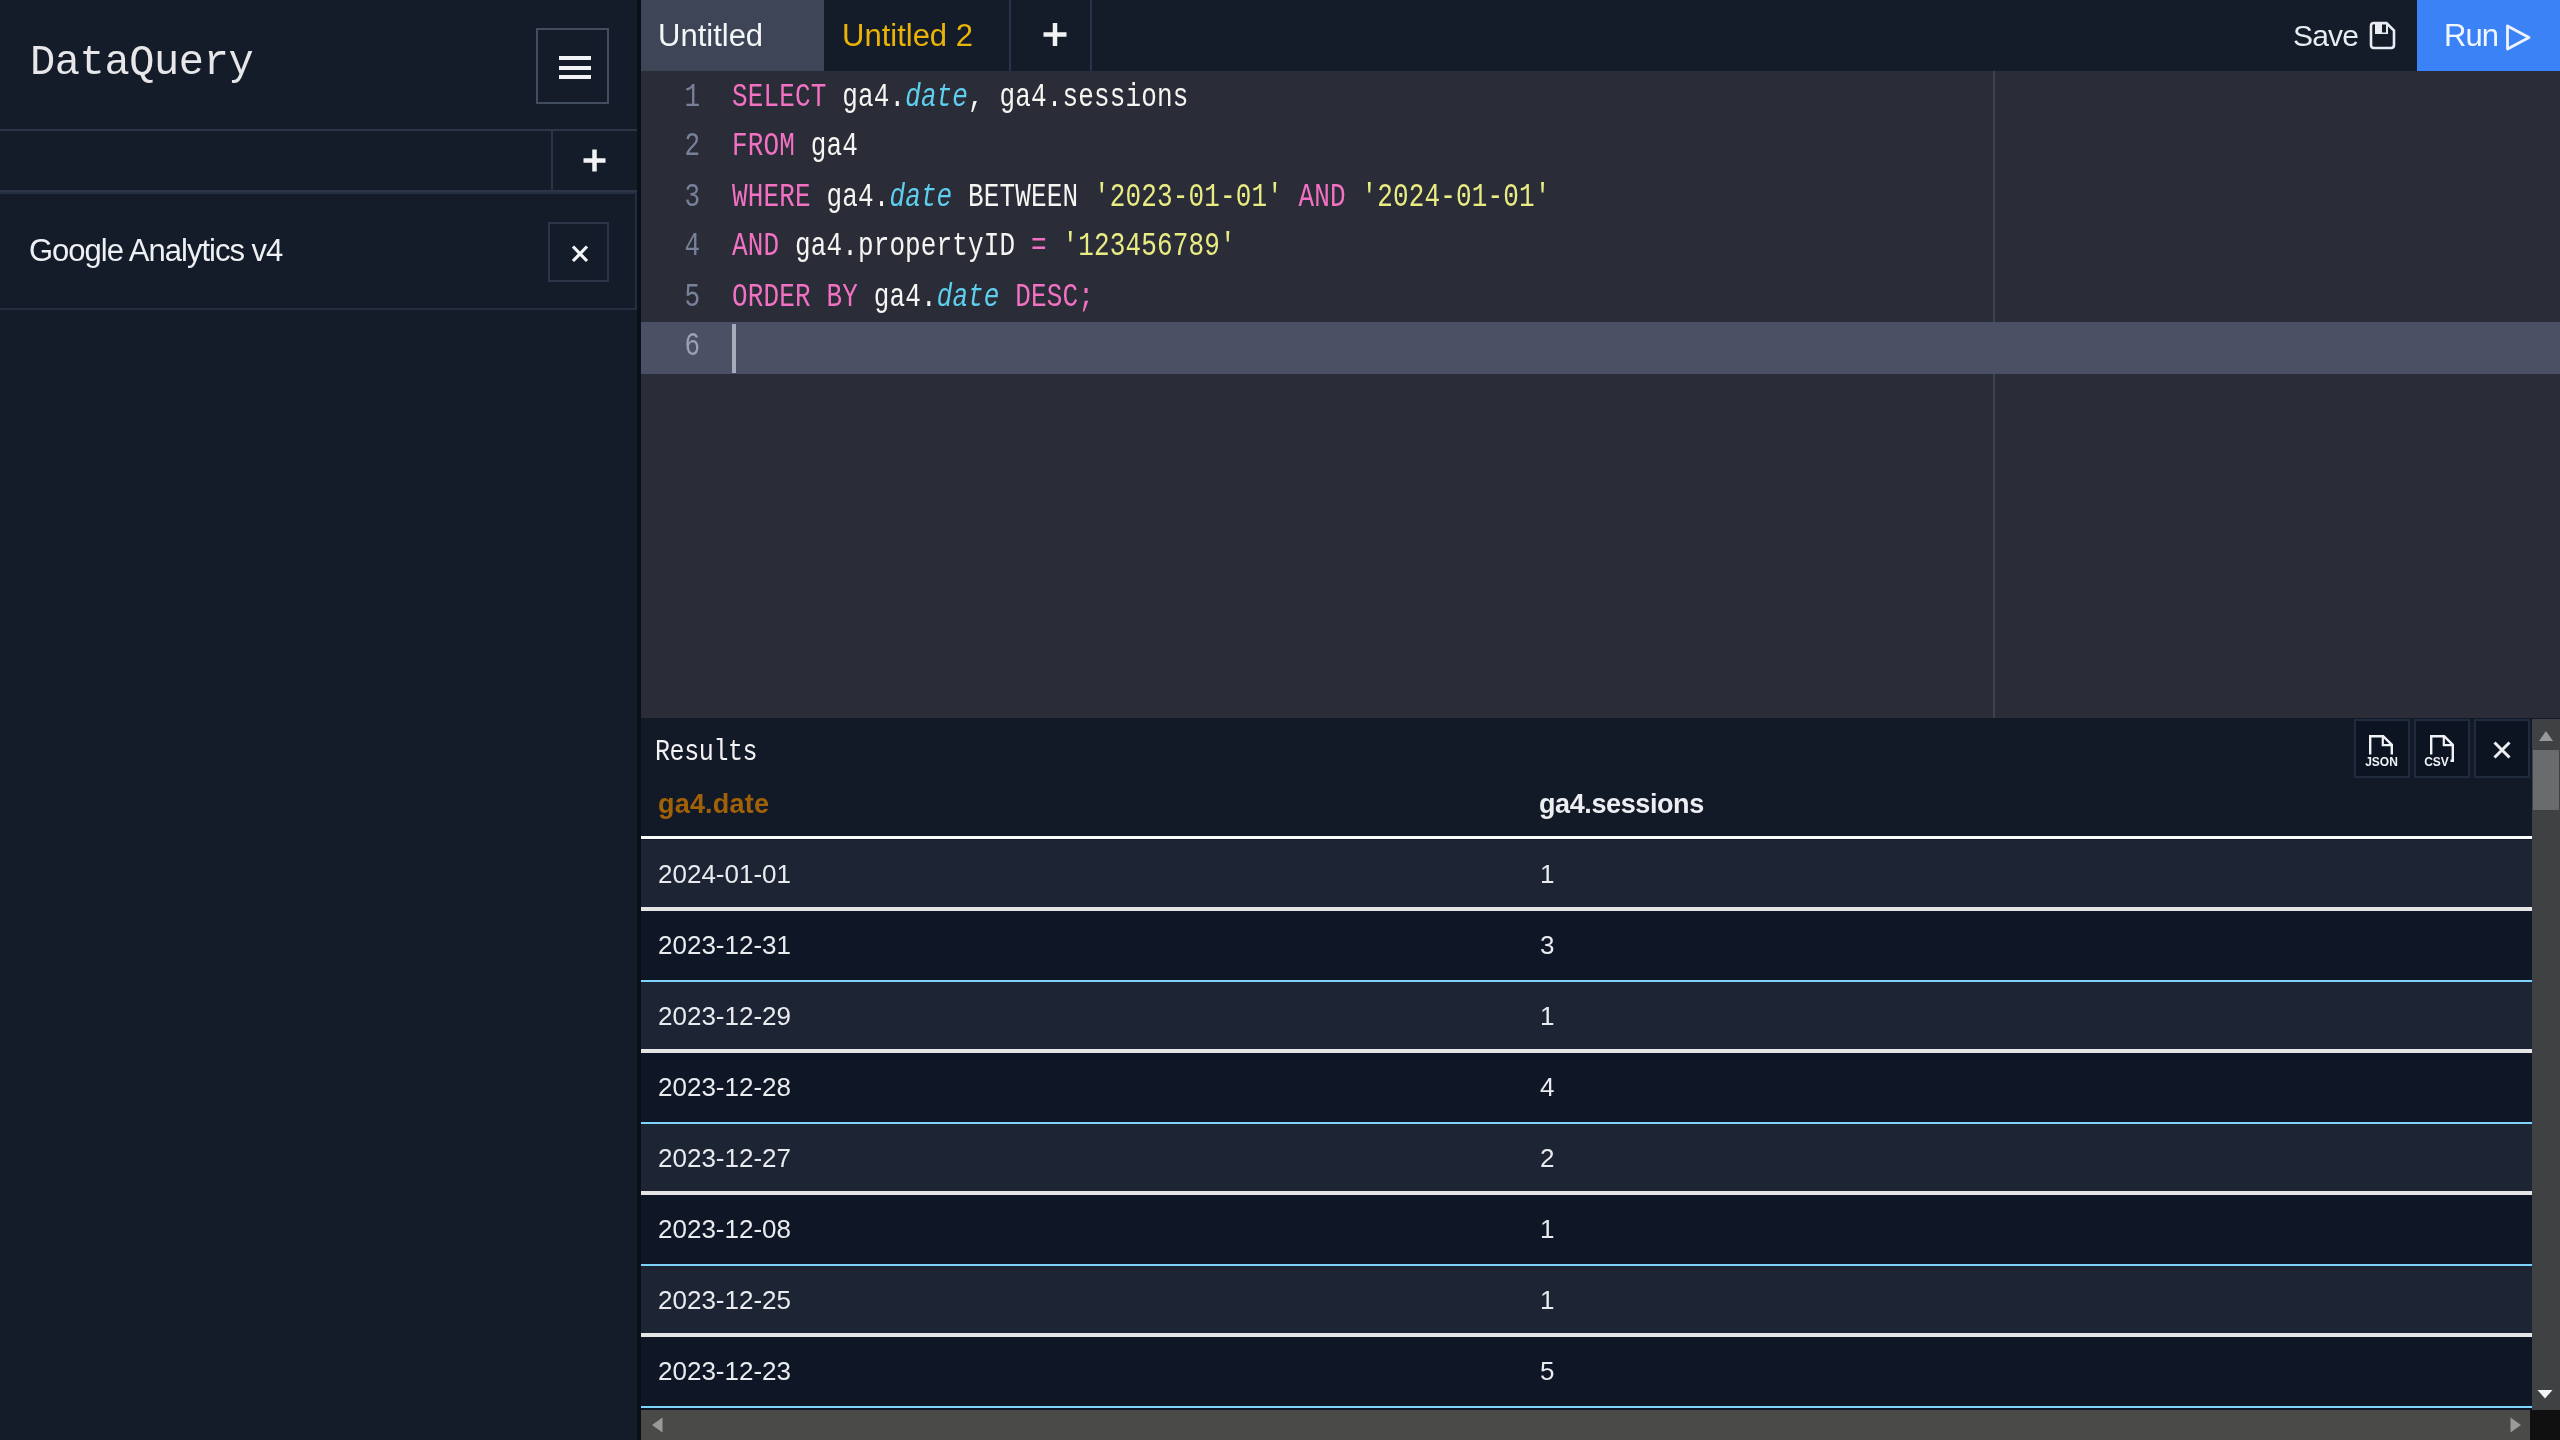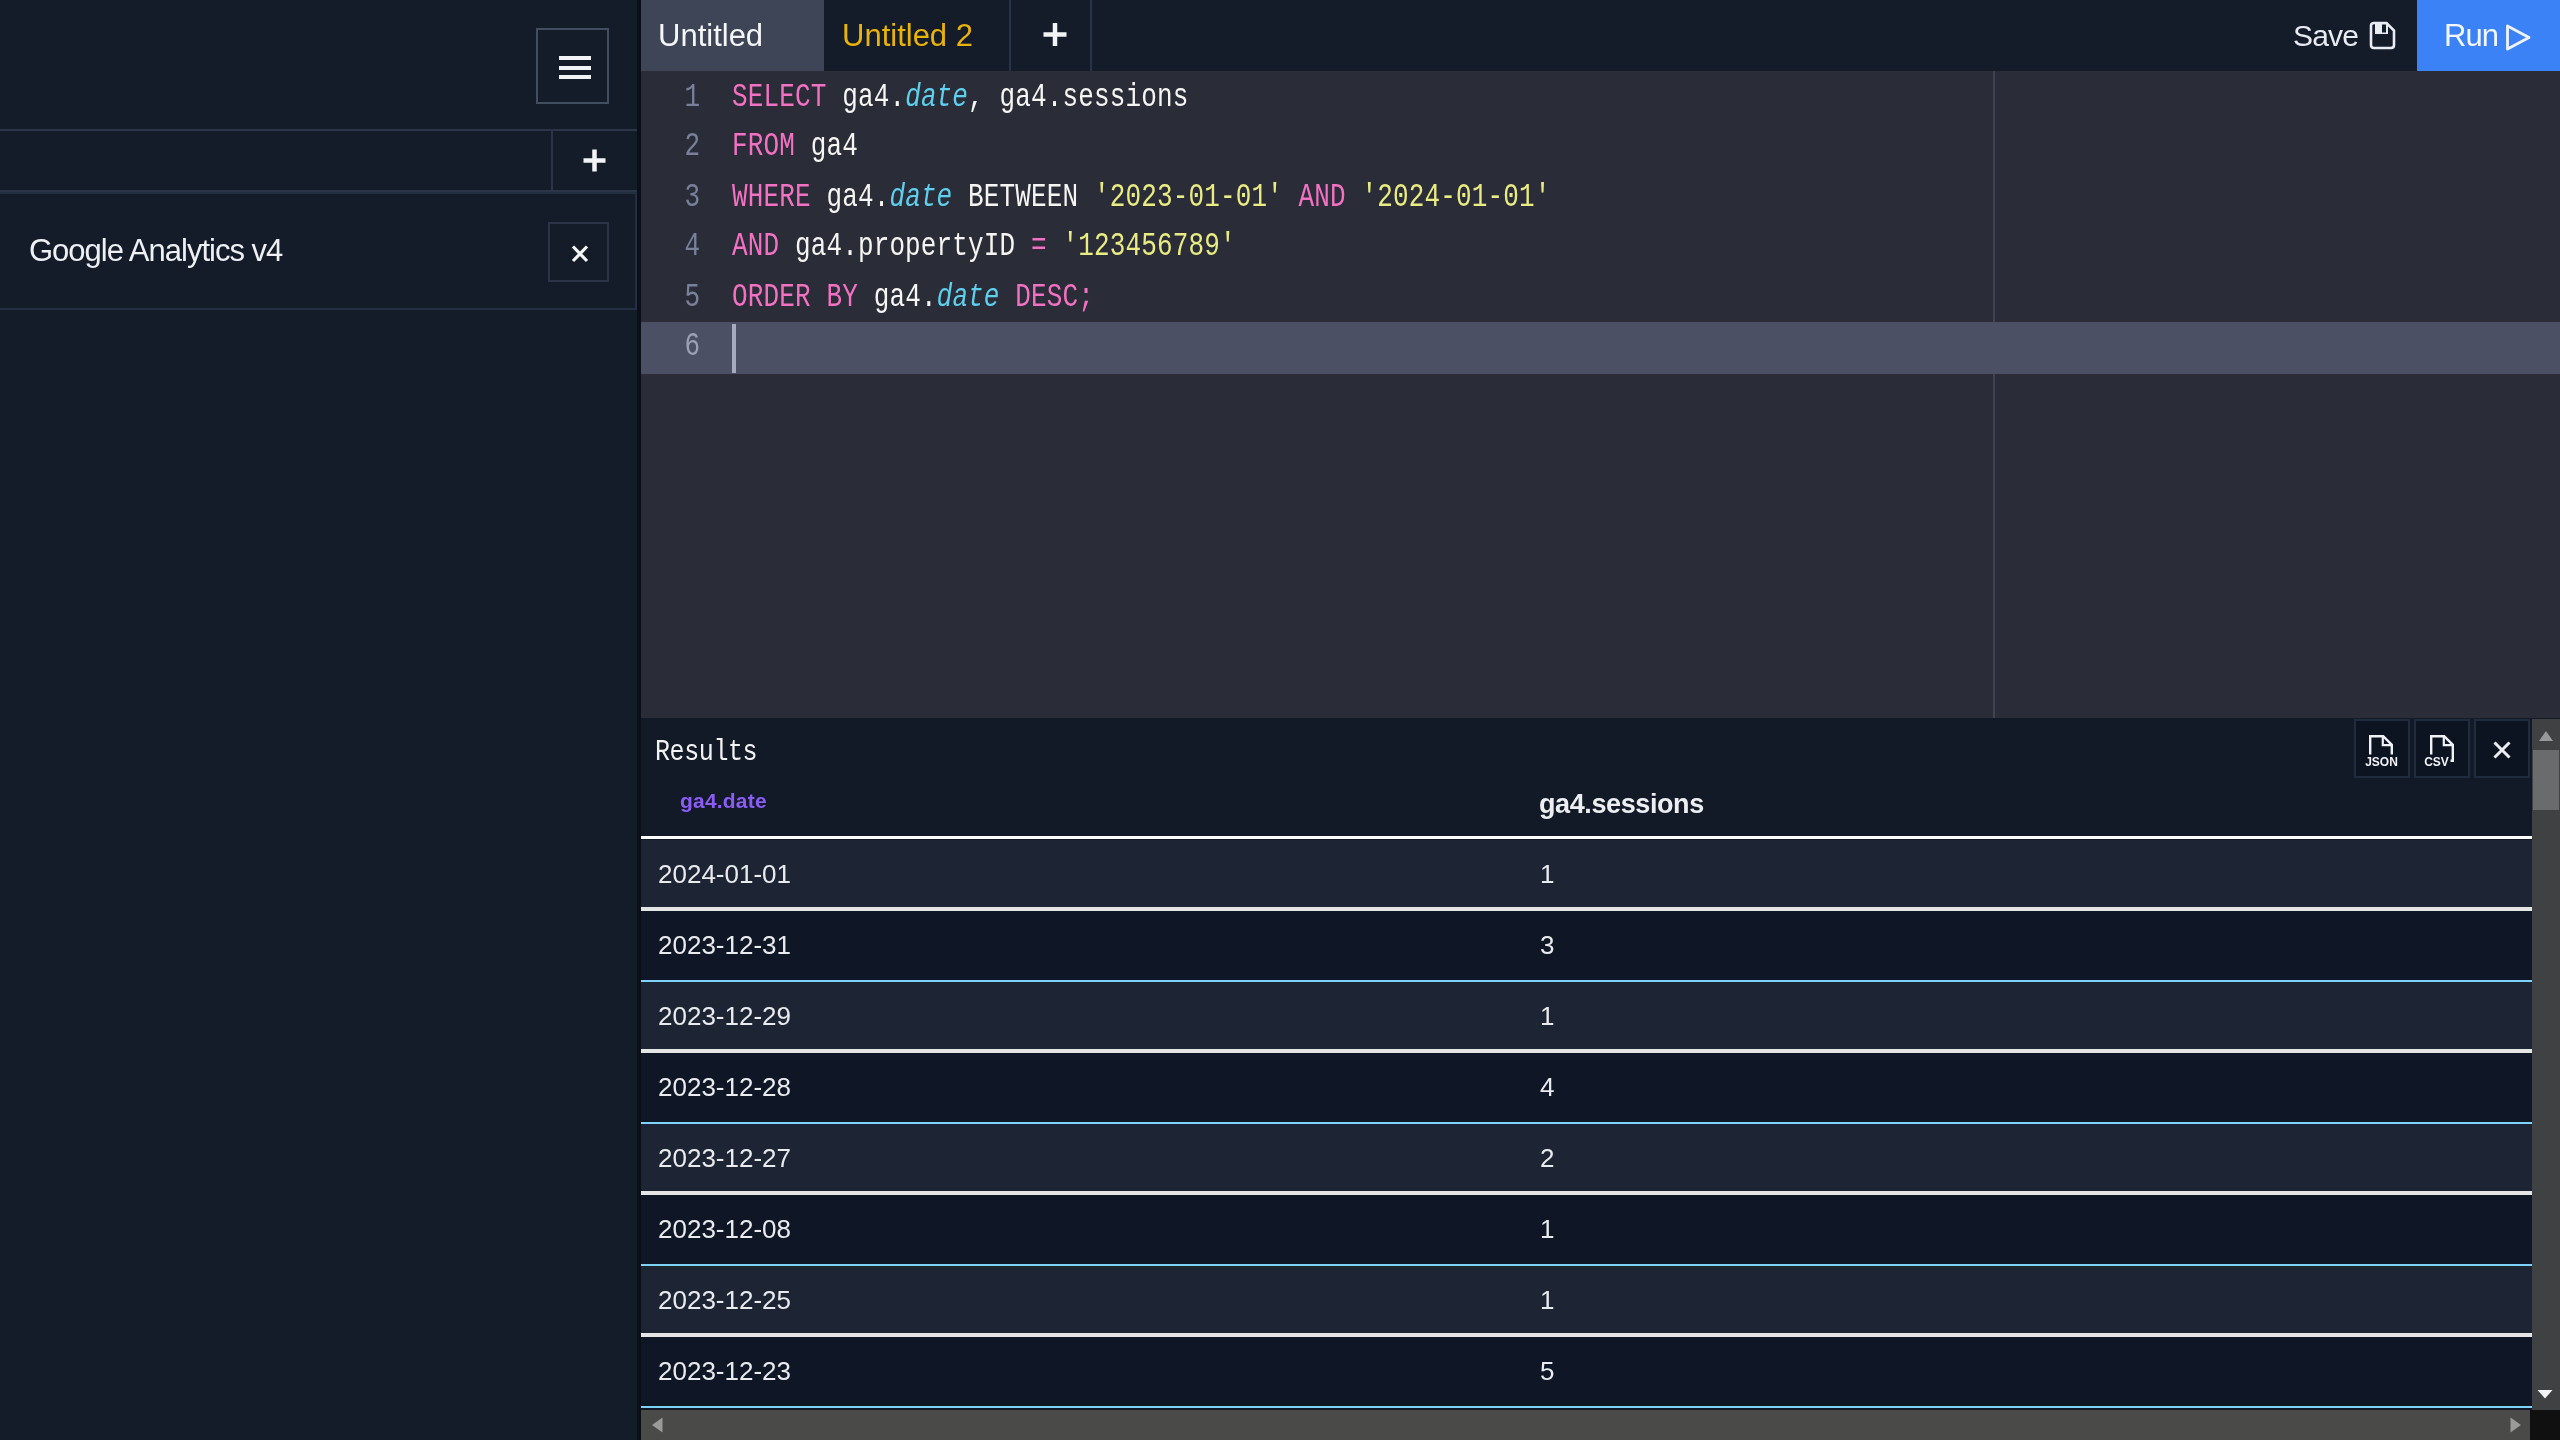--- a/index.html
+++ b/index.html
@@ -36,37 +36,38 @@
 #gutter{left:641px;top:72px;width:59px;font-family:"Liberation Mono",monospace;font-size:26px;line-height:38.46px;color:#78819a;text-align:right;transform:scaleY(1.3);transform-origin:0 0}
 #code{left:732px;top:72px;width:1400px;font-family:"Liberation Mono",monospace;font-size:26px;line-height:38.46px;color:#f5f5f1;white-space:pre;letter-spacing:.135px;transform:scaleY(1.3);transform-origin:0 0}
 #gutter div{height:38.46px}
 .k{color:#f271c2}.c{color:#5ecfec;font-style:italic}.s{color:#e9ec82}
 .n6{color:#9aa1b4}
 
 #results{left:641px;top:718px;width:1919px;height:722px;background:#121927}
 #restitle{left:655px;top:722px;height:62px;line-height:62px;font-family:"Liberation Mono",monospace;font-size:25px;letter-spacing:-.4px;color:#f3f3f3;transform:scaleY(1.18);transform-origin:0 50%}
 .icell{top:719px;width:56px;height:59px;background:#0c1422;border:2px solid #202b3e}
 #ic1{left:2354px}#ic2{left:2414px}#ic3{left:2474px}
-#th1{left:680px;top:789px;width:600px;font-size:21px;letter-spacing:.2px;font-weight:bold;color:#8b5cf6}
+#th1{left:658px;top:789px;width:600px;font-size:27px;letter-spacing:.2px;font-weight:bold;color:#a16207}
 #th2{left:1539px;top:789px;width:600px;font-size:27px;letter-spacing:-.4px;font-weight:bold;color:#eceef1}
 #hline{left:641px;top:836px;width:1891px;height:3px;background:#fdfdfd}
 .row{left:641px;width:1891px;height:71px;font-size:26px;color:#e9ebee}
 .rA{background:#1d2534;border-bottom:4px solid #e5e5e5}
 .rB{background:#0f1726;border-bottom:2px solid #7dd3fc}
 .d1{position:absolute;left:17px;top:0;height:69px;line-height:69px}
 .d2{position:absolute;left:899px;top:0;height:69px;line-height:69px}
 
 #vsb{left:2532px;top:719px;width:28px;height:691px;background:#3f4143}
 #vthumb{left:2533px;top:750px;width:26px;height:60px;background:#696b6d}
 #hsb{left:641px;top:1410px;width:1889px;height:30px;background:#4a4a48}
 #corner{left:2530px;top:1410px;width:30px;height:30px;background:#101010}
 </style></head>
 <body>
 <div id="page">
 
+  <div class="abs" id="logo">DataQuery</div>
   <div class="abs" id="burger">
     <div class="abs bbar" style="top:26px"></div>
     <div class="abs bbar" style="top:35.5px"></div>
     <div class="abs bbar" style="top:45px"></div>
   </div>
   <div class="abs" id="sline1"></div>
   <div class="abs" id="dsvline"></div>
   <div class="abs" id="sline2"></div>
   <div class="abs" id="plus"><svg width="85" height="59">
         <path d="M42.5 18.5v22M31.5 29.5h22" stroke="#f2f3f5" stroke-width="4.5"></path>

